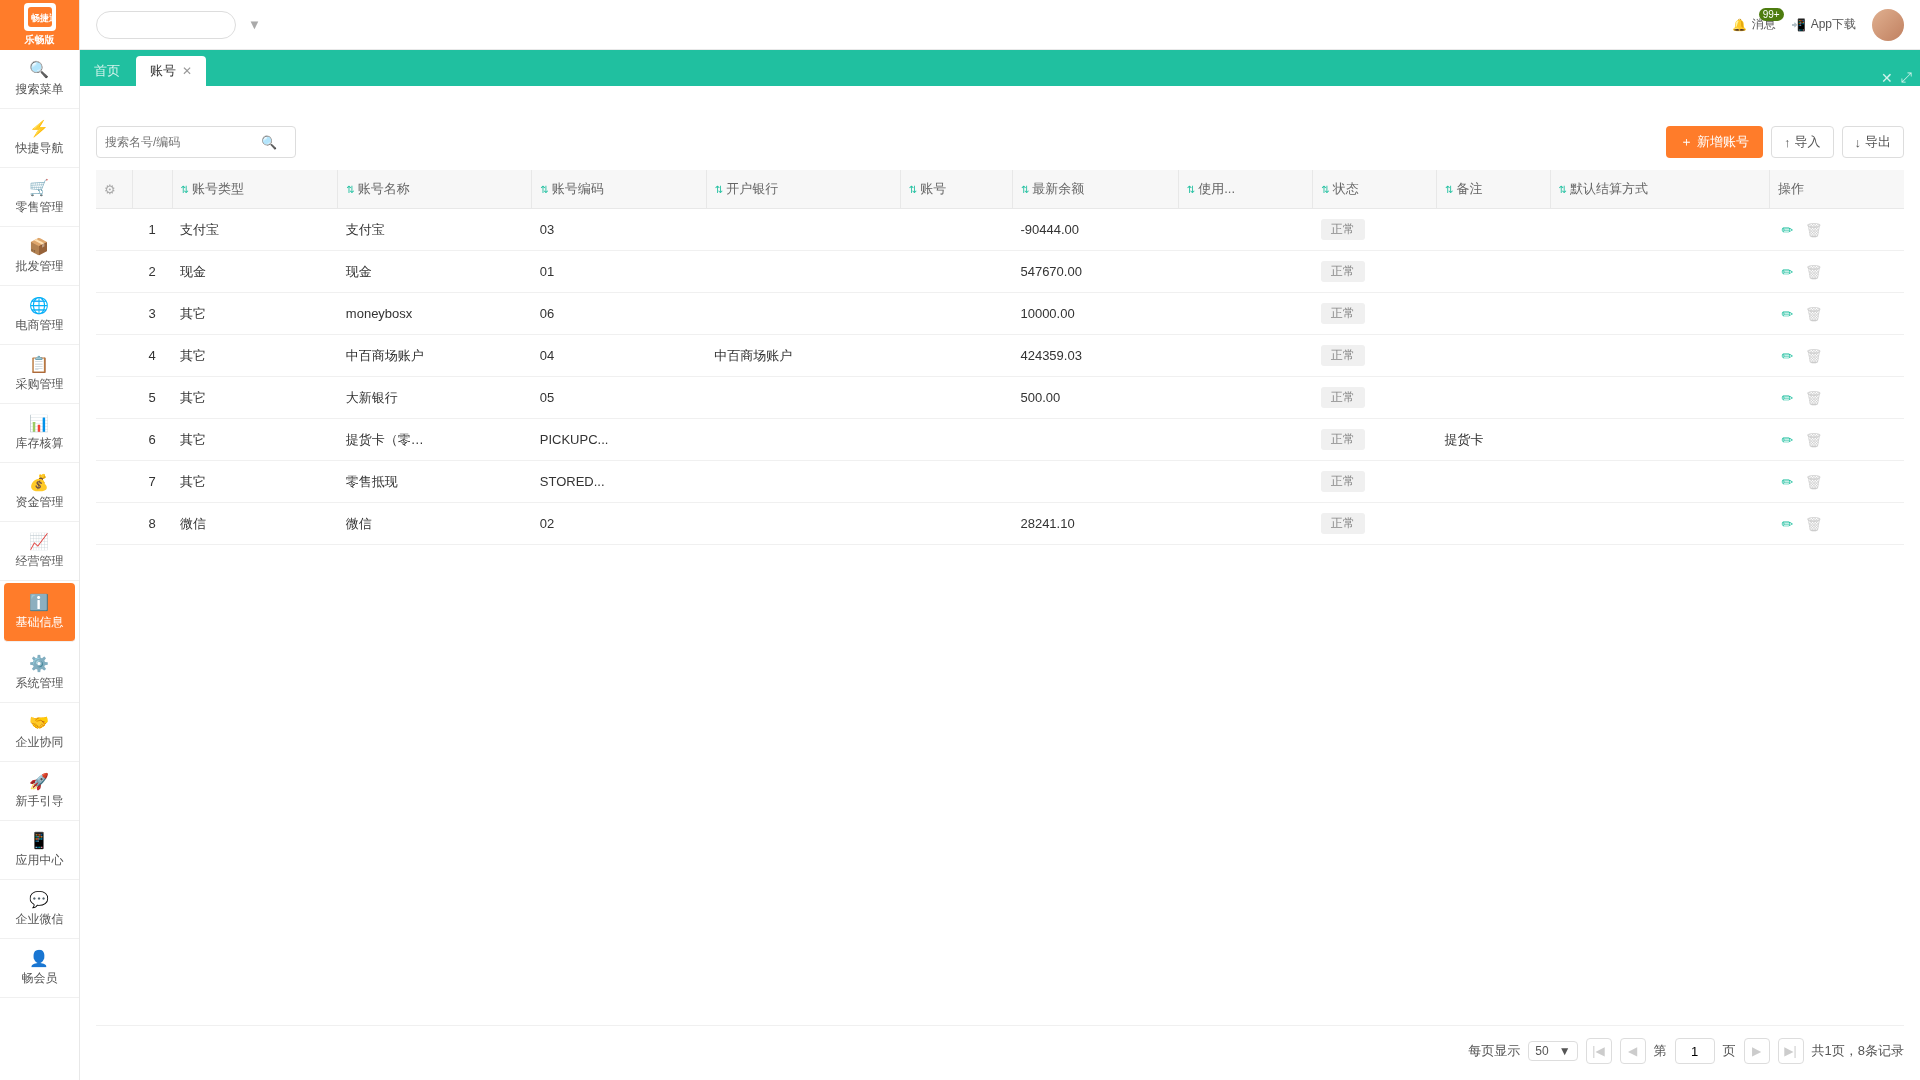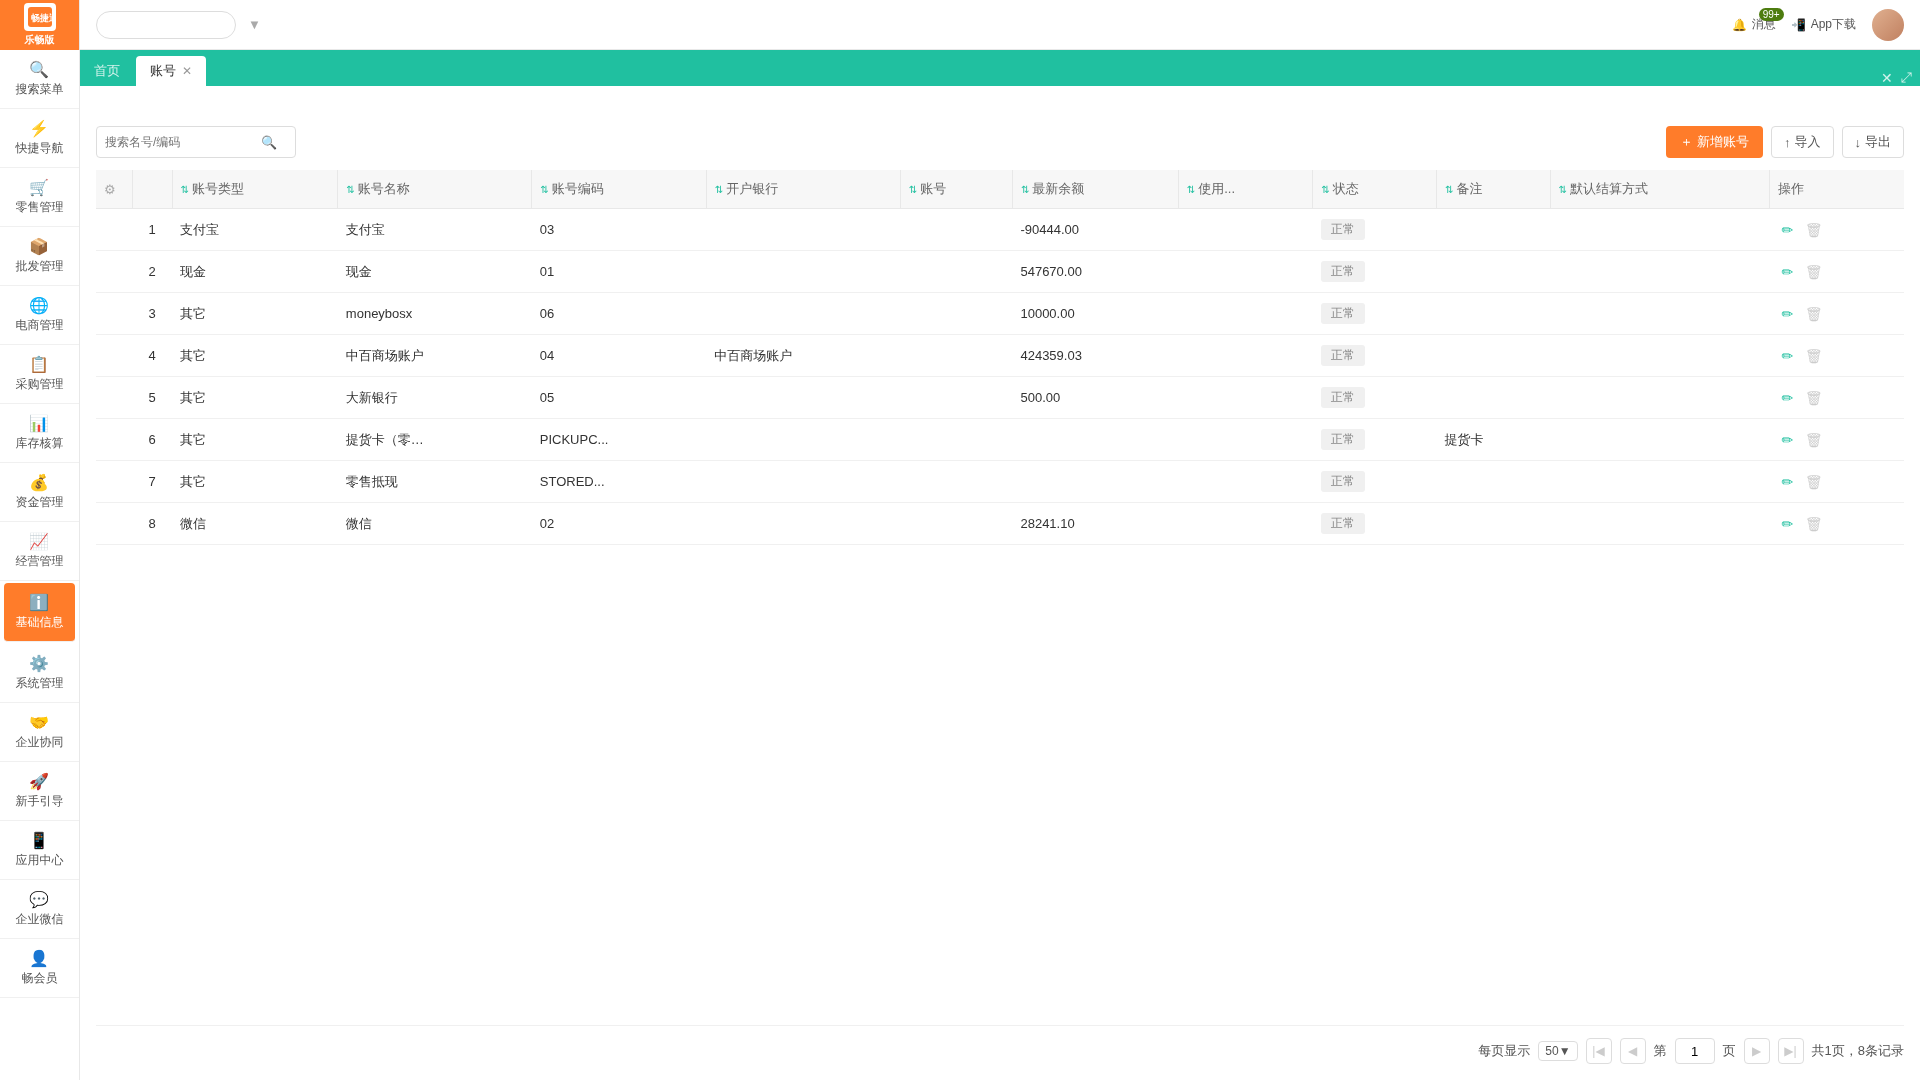--- a/index.html
+++ b/index.html
@@ -261,21 +261,21 @@
       font-size: 13px;
       color: #555;
       border-top: 1px solid #f0f0f0;
       margin-top: auto;
     }
     .page-size-select {
       border: 1px solid #ddd;
       border-radius: 4px;
       padding: 2px 6px;
       font-size: 12px;
-      display: flex; align-items: center; gap: 0;
+      display: flex; align-items: center; gap: 10px;
     }
     .page-btn {
       width: 26px; height: 26px;
       border: 1px solid #ddd;
       border-radius: 4px;
       background: #fff;
       cursor: pointer;
       display: flex; align-items: center; justify-content: center;
       font-size: 12px;
       color: #555;

